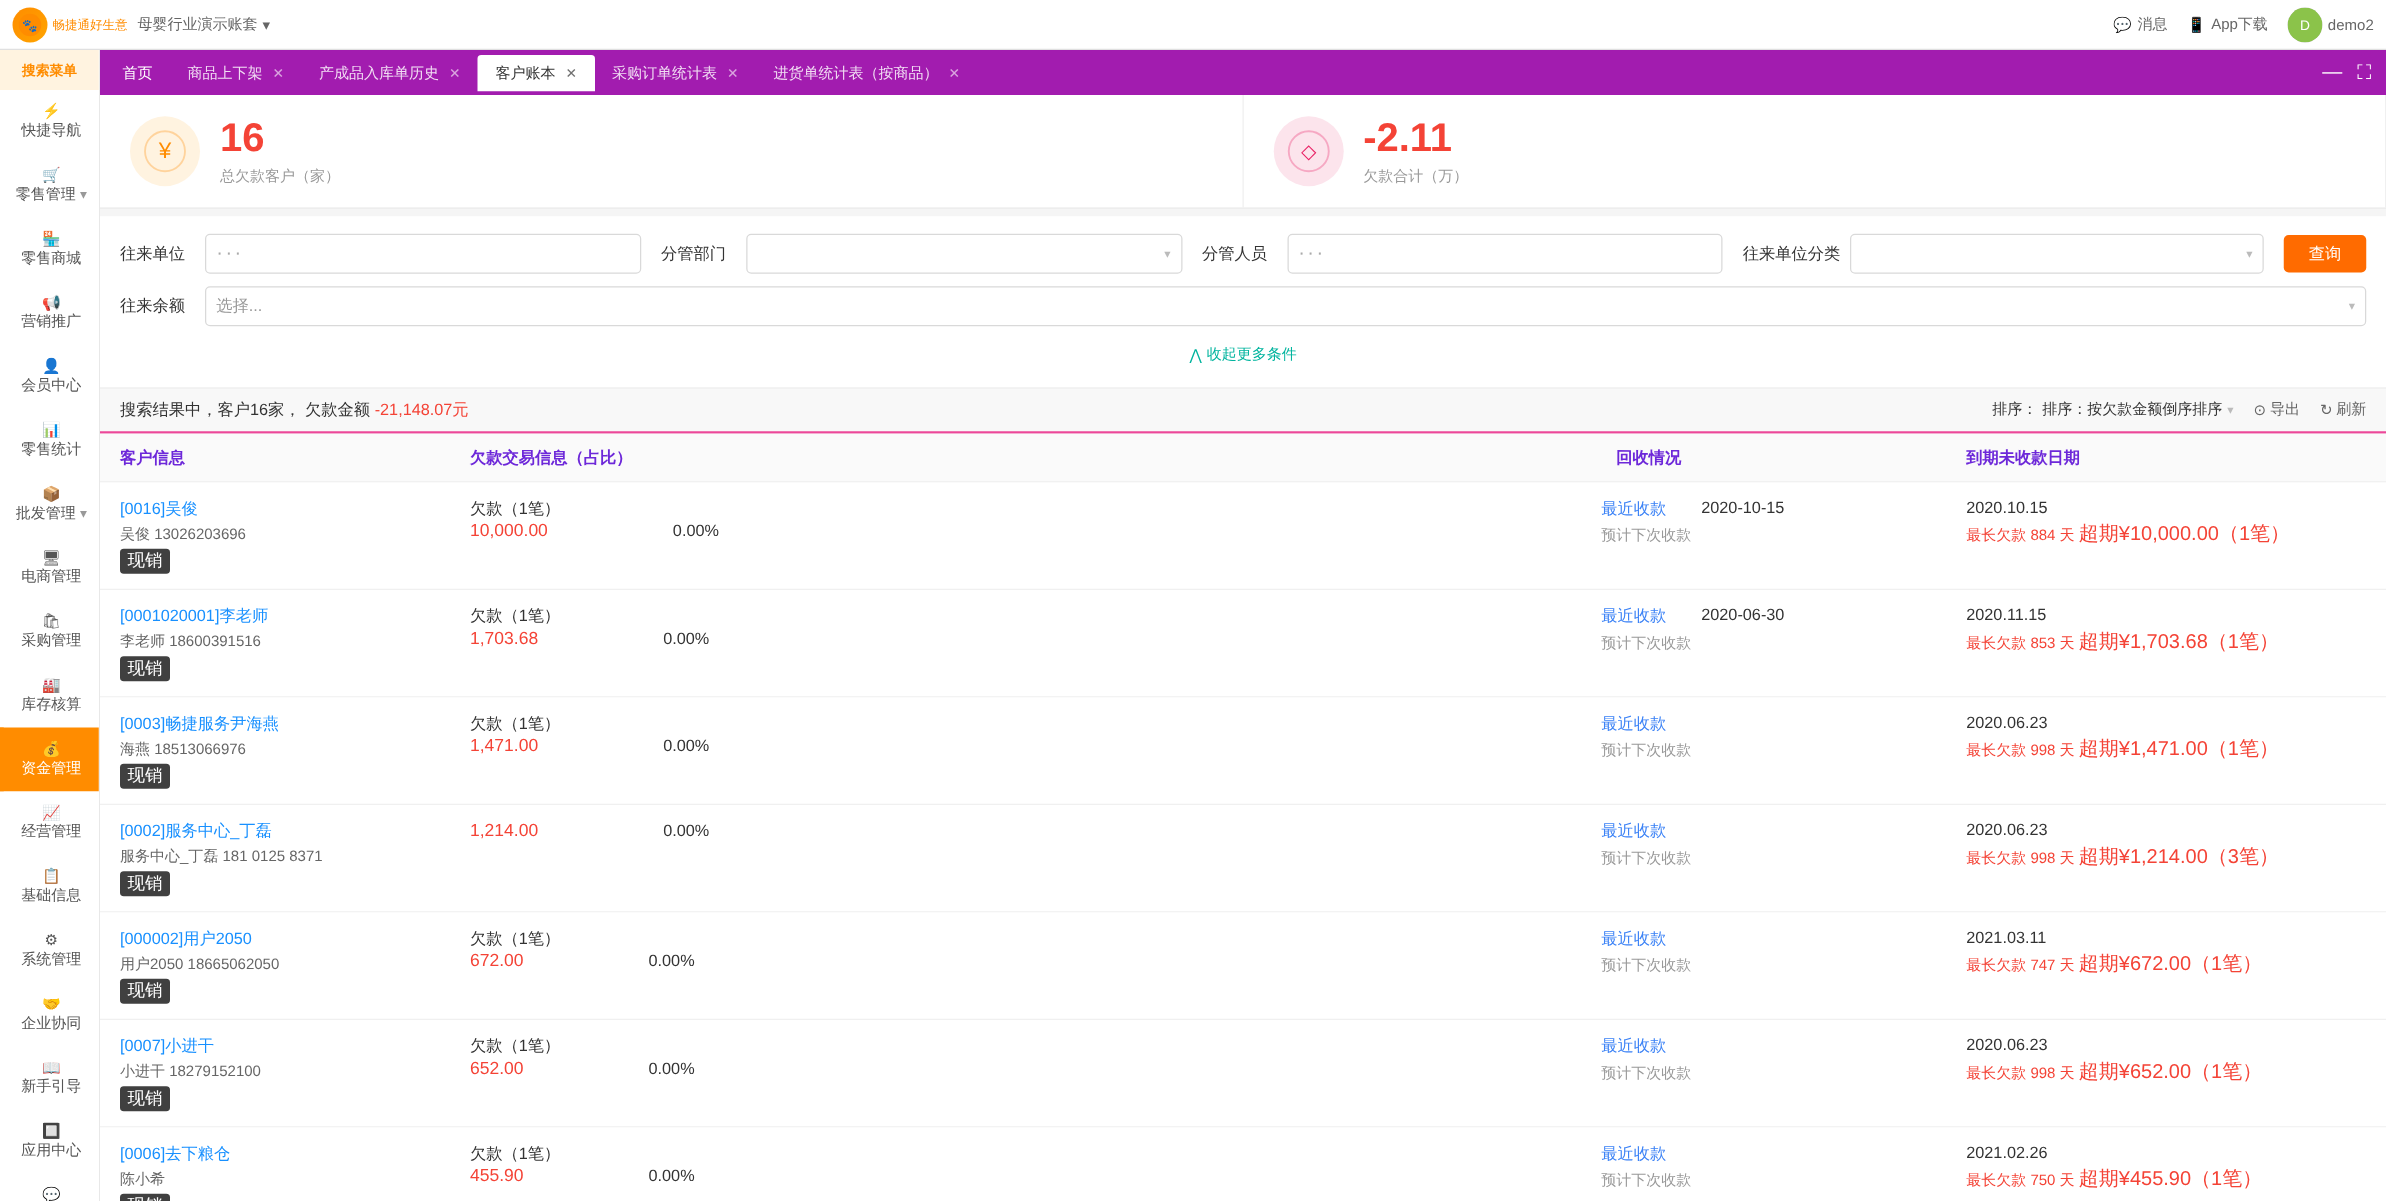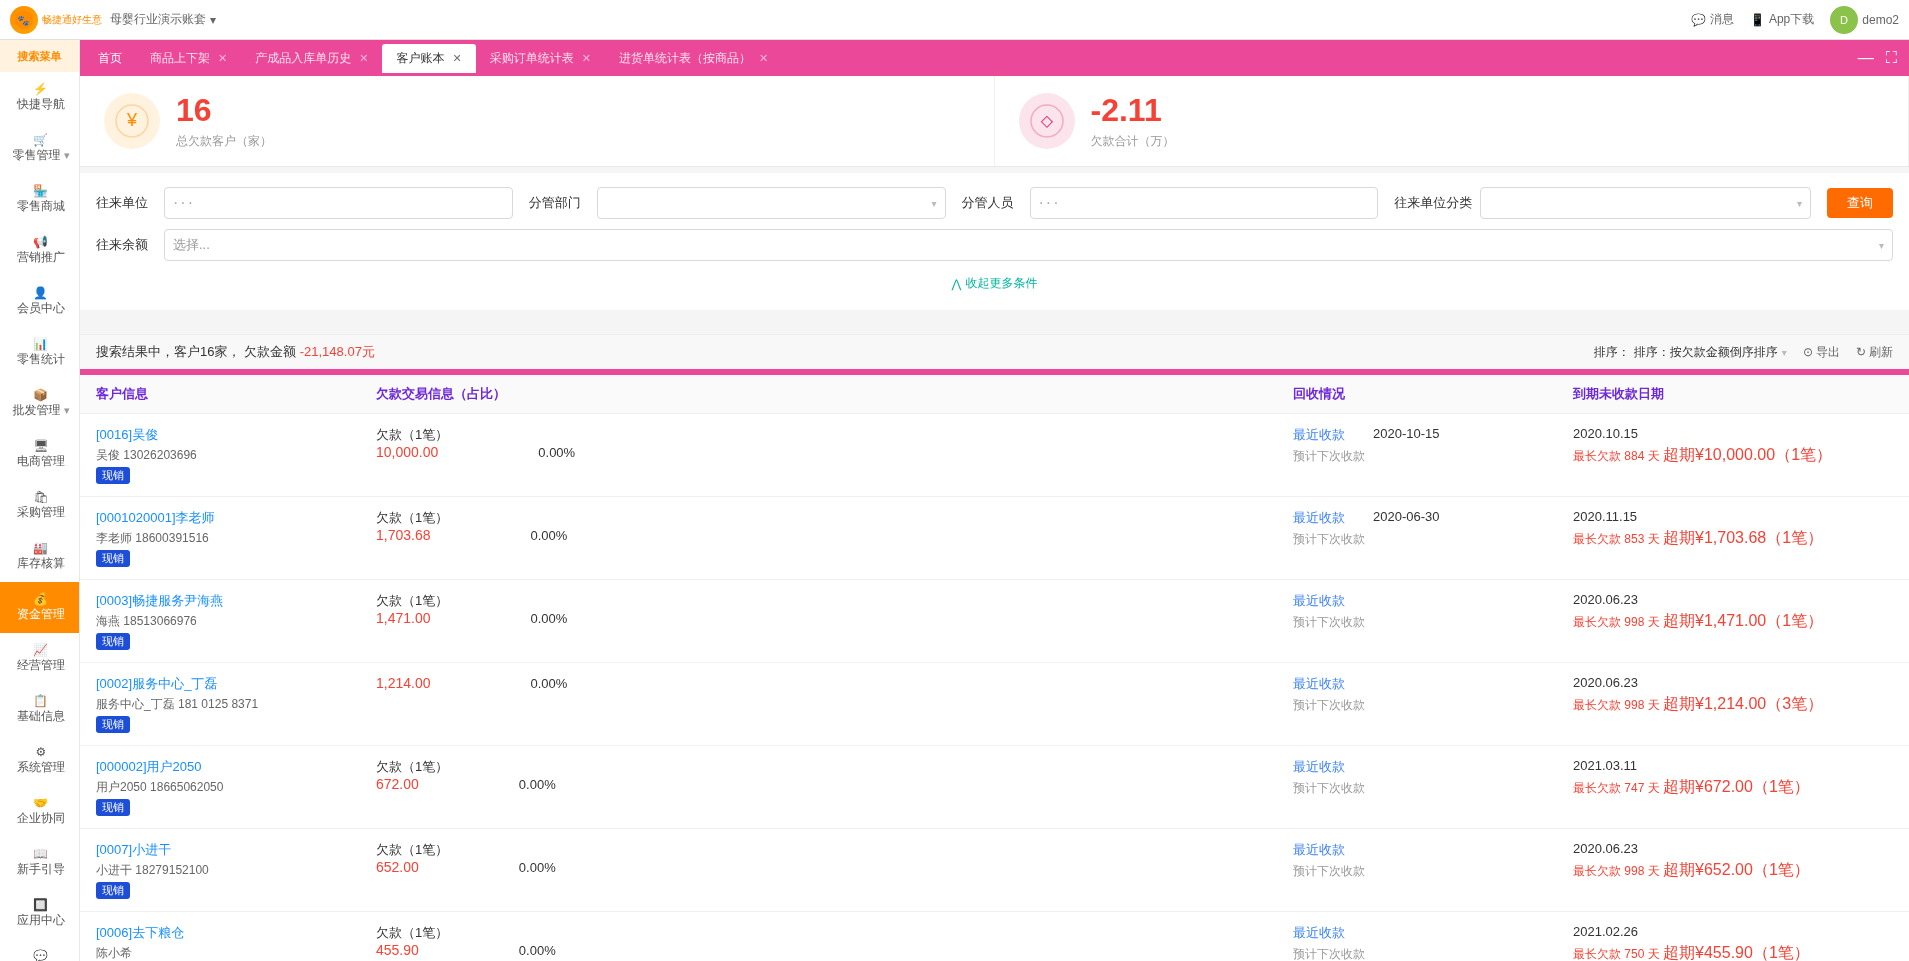--- a/index.html
+++ b/index.html
@@ -24,21 +24,21 @@
     .sidebar-search { padding: 8px 6px; background: #fff3e0; text-align: center; }
     .sidebar-search span { font-size: 11px; color: #ff8c00; font-weight: bold; }
     .sidebar-item { padding: 10px 4px; text-align: center; cursor: pointer; font-size: 12px; color: #555; border-left: 3px solid transparent; }
     .sidebar-item.active { background: #ff8c00; color: #fff; border-left-color: #ff8c00; }
     .sidebar-item .sub-icon { font-size: 11px; color: #999; }
     
     
     .main-content { flex: 1; display: flex; flex-direction: column; overflow: hidden; }
     
     
-    .tab-bar { display: flex; background: #ec4899; align-items: center; min-height: 36px; padding: 0 4px; }
+    .tab-bar { display: flex; background: #a21caf; align-items: center; min-height: 36px; padding: 0 4px; }
     .tab { display: flex; align-items: center; padding: 6px 14px; font-size: 12px; color: rgba(255,255,255,0.85); cursor: pointer; border-radius: 3px 3px 0 0; gap: 6px; white-space: nowrap; }
     .tab.active { background: #fff; color: #333; border-radius: 3px 3px 0 0; }
     .tab .tab-close { color: inherit; opacity: 0.7; font-size: 11px; margin-left: 2px; }
     .tab-home { background: transparent; color: #fff; }
     .tab-bar-actions { margin-left: auto; display: flex; align-items: center; gap: 4px; padding-right: 4px; }
     .tab-bar-btn { color: #fff; background: none; border: none; cursor: pointer; font-size: 16px; padding: 2px 4px; }
     
     
     .content-area { flex: 1; overflow-y: auto; background: #f5f5f5; }
     
@@ -62,54 +62,54 @@
     .filter-area { background: #fff; margin-top: 6px; padding: 14px 16px; }
     .filter-row { display: flex; gap: 16px; align-items: center; margin-bottom: 10px; }
     .filter-item { display: flex; align-items: center; gap: 8px; flex: 1; }
     .filter-label { font-size: 13px; color: #333; white-space: nowrap; min-width: 60px; }
     .filter-input { flex: 1; height: 32px; border: 1px solid #d9d9d9; border-radius: 4px; padding: 0 8px; font-size: 13px; display: flex; align-items: center; color: #999; cursor: pointer; justify-content: space-between; }
     .filter-select { flex: 1; height: 32px; border: 1px solid #d9d9d9; border-radius: 4px; padding: 0 8px; font-size: 13px; display: flex; align-items: center; color: #333; cursor: pointer; justify-content: space-between; background: #fff; }
     .filter-btn-search { background: #ff6b00; color: #fff; border: none; border-radius: 4px; padding: 6px 20px; font-size: 13px; cursor: pointer; white-space: nowrap; }
     .collapse-row { display: flex; justify-content: center; align-items: center; color: #00b49e; font-size: 12px; cursor: pointer; gap: 4px; padding: 4px 0; }
     
     
-    .result-bar { background: #f8f8f8; padding: 8px 16px; display: flex; align-items: center; justify-content: space-between; border-top: 1px solid #eee; border-bottom: 6px solid #ec4899; font-size: 13px; margin-top: 24px; }
+    .result-bar { background: #f8f8f8; padding: 8px 16px; display: flex; align-items: flex-start; justify-content: space-between; border-top: 1px solid #eee; border-bottom: 2px solid #ec4899; font-size: 13px; }
     .result-info { color: #333; }
     .result-info span.highlight { color: #f44336; }
     .result-actions { display: flex; gap: 16px; align-items: center; }
     .sort-select { font-size: 12px; color: #333; cursor: pointer; display: flex; align-items: center; gap: 4px; }
     .action-btn { font-size: 12px; color: #666; cursor: pointer; display: flex; align-items: center; gap: 3px; }
     
     
     .data-table { width: 100%; background: #fff; }
     .table-header { display: flex; padding: 10px 16px; border-bottom: 1px solid #eee; background: #fafafa; }
     .table-header-col { font-size: 13px; color: #6d28d9; font-weight: bold; }
     .col-customer { flex: 0 0 280px; }
     .col-debt { flex: 1; min-width: 350px; }
     .col-recovery { flex: 0 0 280px; }
     .col-date { flex: 0 0 320px; }
     
     .table-row { display: flex; padding: 12px 16px; border-bottom: 1px solid #f0f0f0; background: #fff; align-items: flex-start; }
     
     .customer-info { flex: 0 0 280px; }
     .customer-name { color: #1890ff; font-size: 13px; cursor: pointer; }
     .customer-phone { font-size: 12px; color: #666; margin: 3px 0; }
-    .customer-tag { display: inline-block; background: #1d4ed8; color: #fff; font-size: 11px; padding: 1px 6px; border-radius: 3px; }
+    .customer-tag { display: inline-block; background: #404040; color: #fff; font-size: 14px; padding: 1px 6px; border-radius: 3px; }
     
     .debt-info { flex: 1; min-width: 350px; }
     .debt-label { font-size: 13px; color: #333; }
     .debt-amount { color: #f44336; font-size: 14px; font-weight: 500; cursor: pointer; }
     .debt-percent { font-size: 13px; color: #333; margin-left: 60px; }
     
     .recovery-info { flex: 0 0 280px; }
     .recovery-label { font-size: 13px; color: #3b82f6; }
     .recovery-date { font-size: 13px; color: #333; margin-left: 20px; }
     .recovery-next { font-size: 12px; color: #999; margin-top: 4px; }
     
-    .date-info { flex: 0 0 320px; }
+    .date-info { flex: 0 0 320px; margin-left: 12px; }
     .date-value { font-size: 13px; color: #333; }
     .overdue-info { font-size: 12px; color: #f44336; margin-top: 4px; cursor: pointer; }
     .overdue-link { color: #f44336; text-decoration: none; font-size: 16px; }
     
     
     .arrow-down { font-size: 10px; color: #bbb; }
     
     
     .ellipsis { font-size: 16px; color: #aaa; letter-spacing: 2px; }
   </style>

